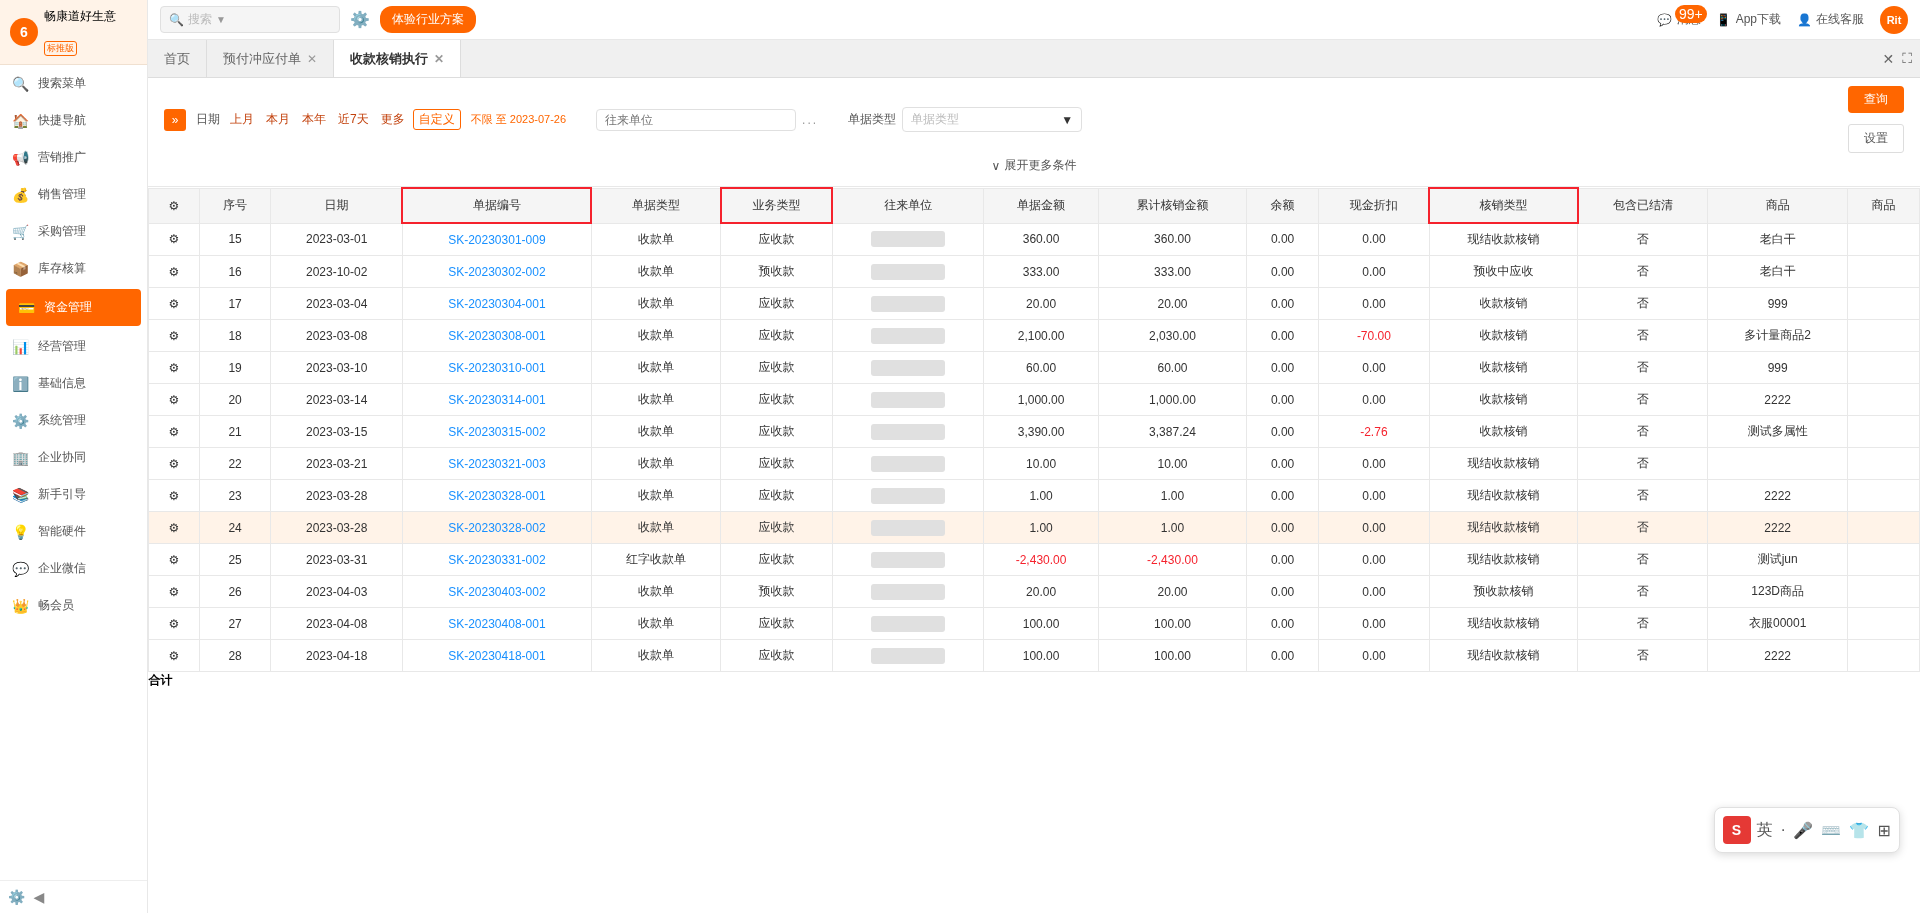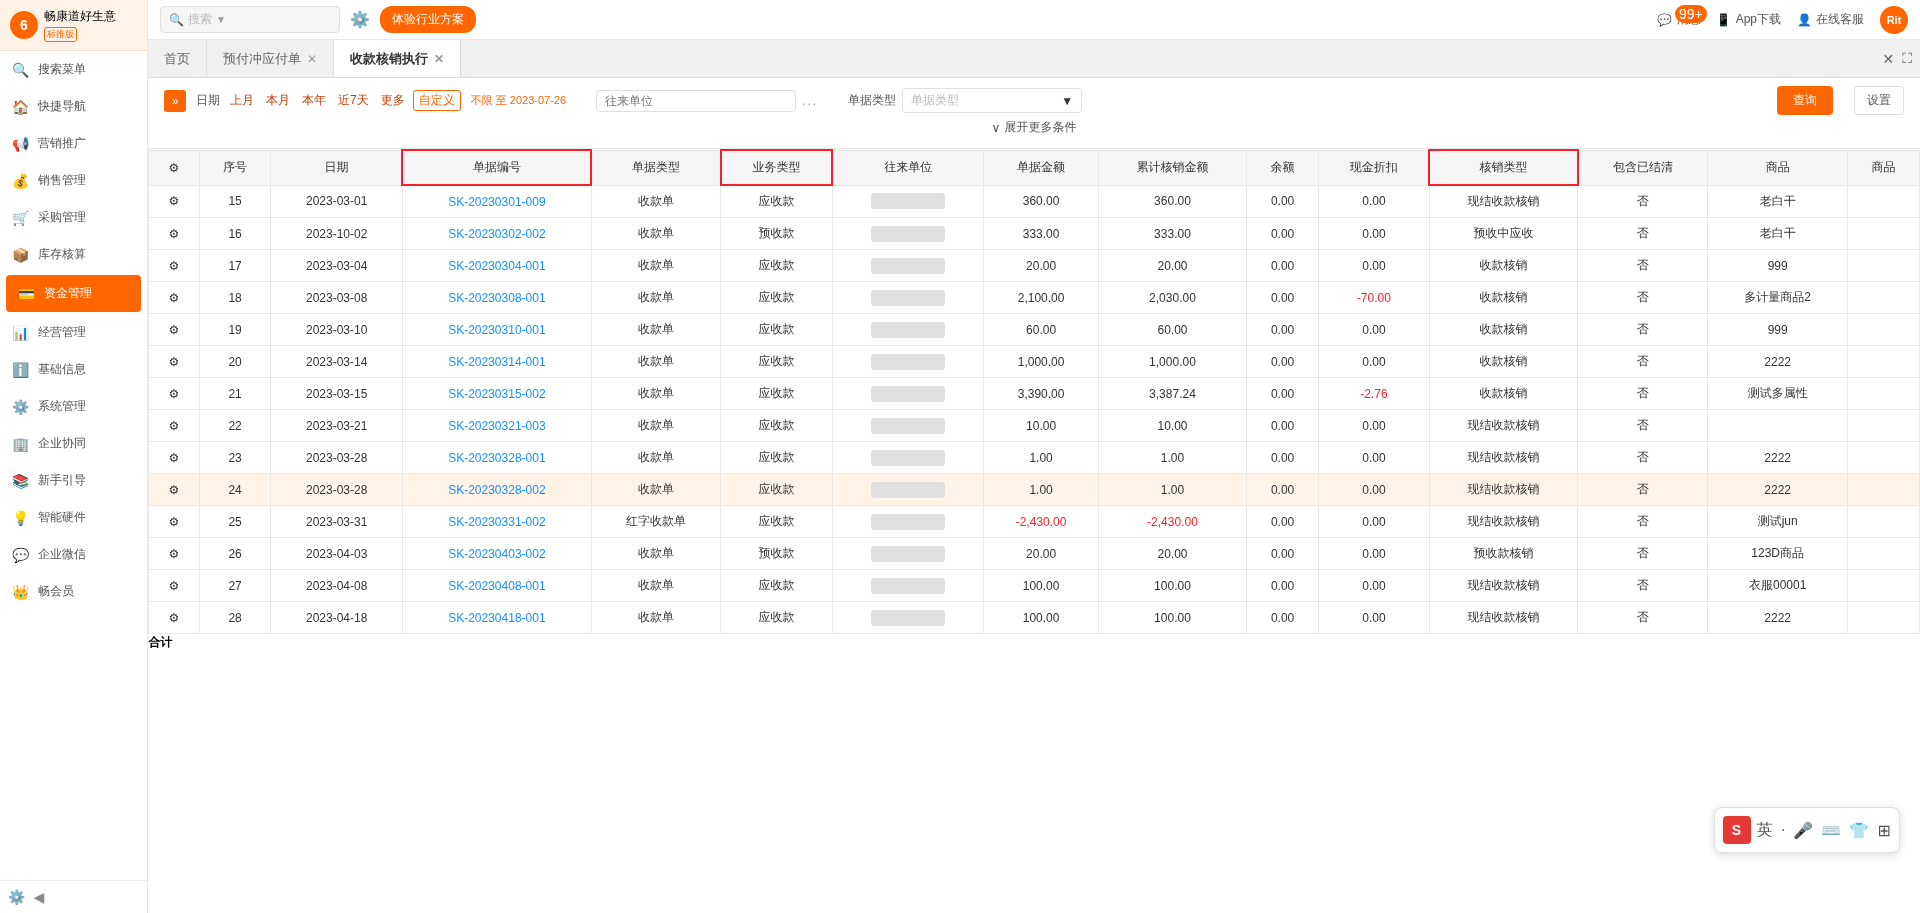--- a/index.html
+++ b/index.html
@@ -2,21 +2,21 @@
 <html><head>
   <meta charset="utf-8">
   <style>
     * { box-sizing: border-box; margin: 0; padding: 0; }
     body { font-family: 'Microsoft YaHei', Arial, sans-serif; font-size: 12px; background: #f5f5f5; display: flex; height: 913px; overflow: hidden; }
 
     
     .sidebar { width: 148px; background: #fff; border-right: 1px solid #e8e8e8; display: flex; flex-direction: column; flex-shrink: 0; }
     .sidebar-logo { padding: 8px 10px; background: #fff3e8; display: flex; align-items: center; gap: 6px; border-bottom: 1px solid #f0e0d0; }
     .sidebar-logo-icon { width: 28px; height: 28px; background: #f60; border-radius: 50%; display: flex; align-items: center; justify-content: center; color: white; font-weight: bold; font-size: 14px; }
-    .sidebar-logo-badge { font-size: 9px; color: #f60; border: 1px solid #f60; border-radius: 3px; padding: 0 2px; margin-top: 2px; display: inline-block; }
+    .sidebar-logo-badge { font-size: 9px; color: #f60; border: 1px solid #f60; border-radius: 3px; padding: 0 2px; margin-top: 16px; display: inline-block; }
     .sidebar-item { display: flex; align-items: center; gap: 8px; padding: 10px 12px; cursor: pointer; color: #555; transition: background 0.2s; }
     .sidebar-item.active { background: #f60; color: white; border-radius: 4px; margin: 2px 6px; }
     .sidebar-item-icon { font-size: 14px; width: 18px; text-align: center; }
     .sidebar-item-label { font-size: 12px; }
     .sidebar-bottom { margin-top: auto; padding: 8px; display: flex; align-items: center; gap: 8px; border-top: 1px solid #eee; }
     .sidebar-bottom-icon { font-size: 14px; color: #888; cursor: pointer; }
 
     
     .main { flex: 1; display: flex; flex-direction: column; overflow: hidden; }
 
@@ -239,21 +239,21 @@
           <input class="filter-unit-input" placeholder="往来单位" style="">
           <span class="filter-dots">...</span>
         </div>
         <div class="filter-item" style="margin-left:20px;">
           <span class="filter-label">单据类型</span>
           <div class="filter-type-select">
             <span style="color:#bbb;">单据类型</span>
             <span>▼</span>
           </div>
         </div>
-        <div style="margin-left:auto;display:flex;flex-direction:row;gap:21px;justify-content:space-between;">
+        <div style="margin-left:auto;display:flex;flex-direction:column;gap:11px;justify-content:space-between;">
           <button class="filter-query-btn">查询</button>
           <button class="filter-settings-btn">设置</button>
         </div>
       </div>
       <div class="filter-expand">
         <div class="filter-expand-btn">
           <span>∨</span>
           <span>展开更多条件</span>
         </div>
       </div>

